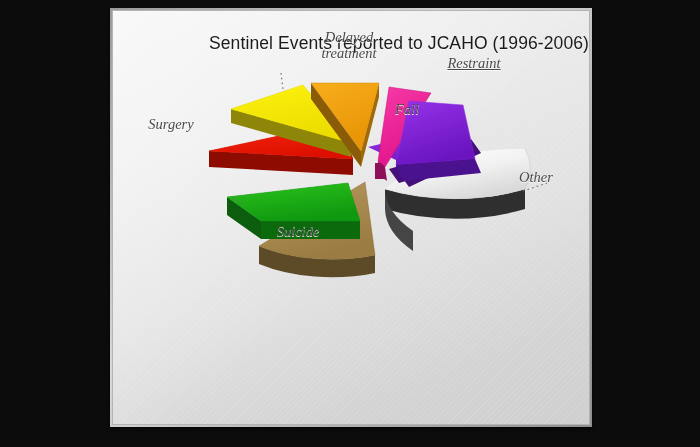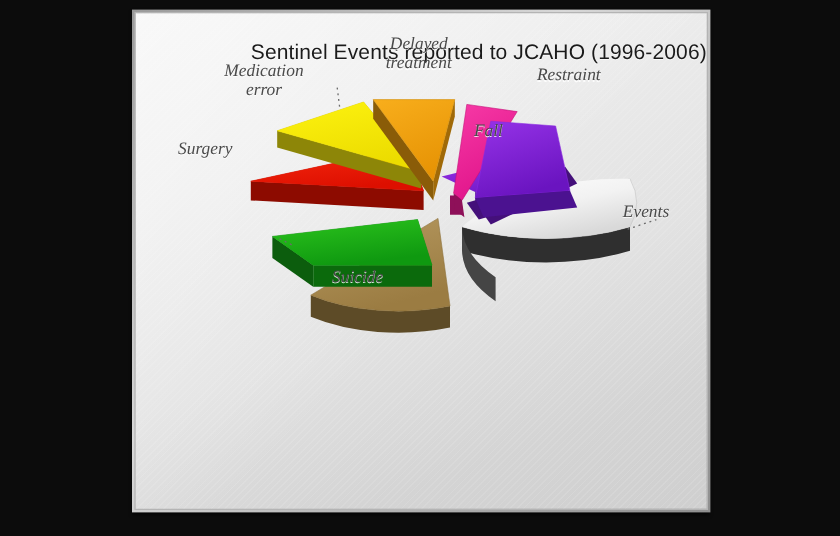--- a/index.html
+++ b/index.html
@@ -47,21 +47,21 @@
     font-style:italic;font-size:14.5px;line-height:16px;
     color:#4a4a4a;white-space:pre;text-align:center;
     text-shadow:0 1px 0 rgba(255,255,255,.85);
   }
   .lbl-medication{left:52px;top:40px;width:110px;}
   .lbl-surgery   {left:8px;top:105px;width:100px;}
   .lbl-wrongsite {left:2px;top:168px;width:110px;}
   .lbl-suicide   {left:140px;top:212px;width:90px;}
   .lbl-delayed   {left:186px;top:18px;width:100px;}
   .lbl-fall      {left:270px;top:42px;width:48px;margin-top:48px;}
-  .lbl-restraint {left:318px;top:44px;width:86px;}
+  .lbl-restraint {left:318px;top:44px;width:86px;text-decoration:underline;}
   .lbl-other     {left:406px;top:158px;width:60px;text-align:left;}
 </style>
 </head>
 <body>
 
 <div id="stage">
 
   <div id="panel-frame">
     <div id="panel">
 
@@ -180,25 +180,23 @@
           <path d="M283,154 L362,148 L368,162 L290,170 Z" fill="#4b1290"></path>
         </g>
 
         <g stroke="#6d6d6d" stroke-width="1.1" stroke-dasharray="1.6 3.2" fill="none">
           <path d="M168,62 L170,78"></path>
           <path d="M120,188 L132,194"></path>
           <path d="M410,180 L434,172"></path>
         </g>
       </svg>
 
-      <div class="pie-label lbl-medication">Medication
-error</div>
       <div class="pie-label lbl-surgery">Surgery</div>
       <div class="pie-label lbl-suicide">Suicide</div>
       <div class="pie-label lbl-delayed">Delayed
 treatment</div>
       <div class="pie-label lbl-fall">Fall</div>
       <div class="pie-label lbl-restraint">Restraint</div>
-      <div class="pie-label lbl-other">Events</div>
+      <div class="pie-label lbl-other">Other</div>
 
     </div>
   </div>
 </div>
 
 </body></html>

